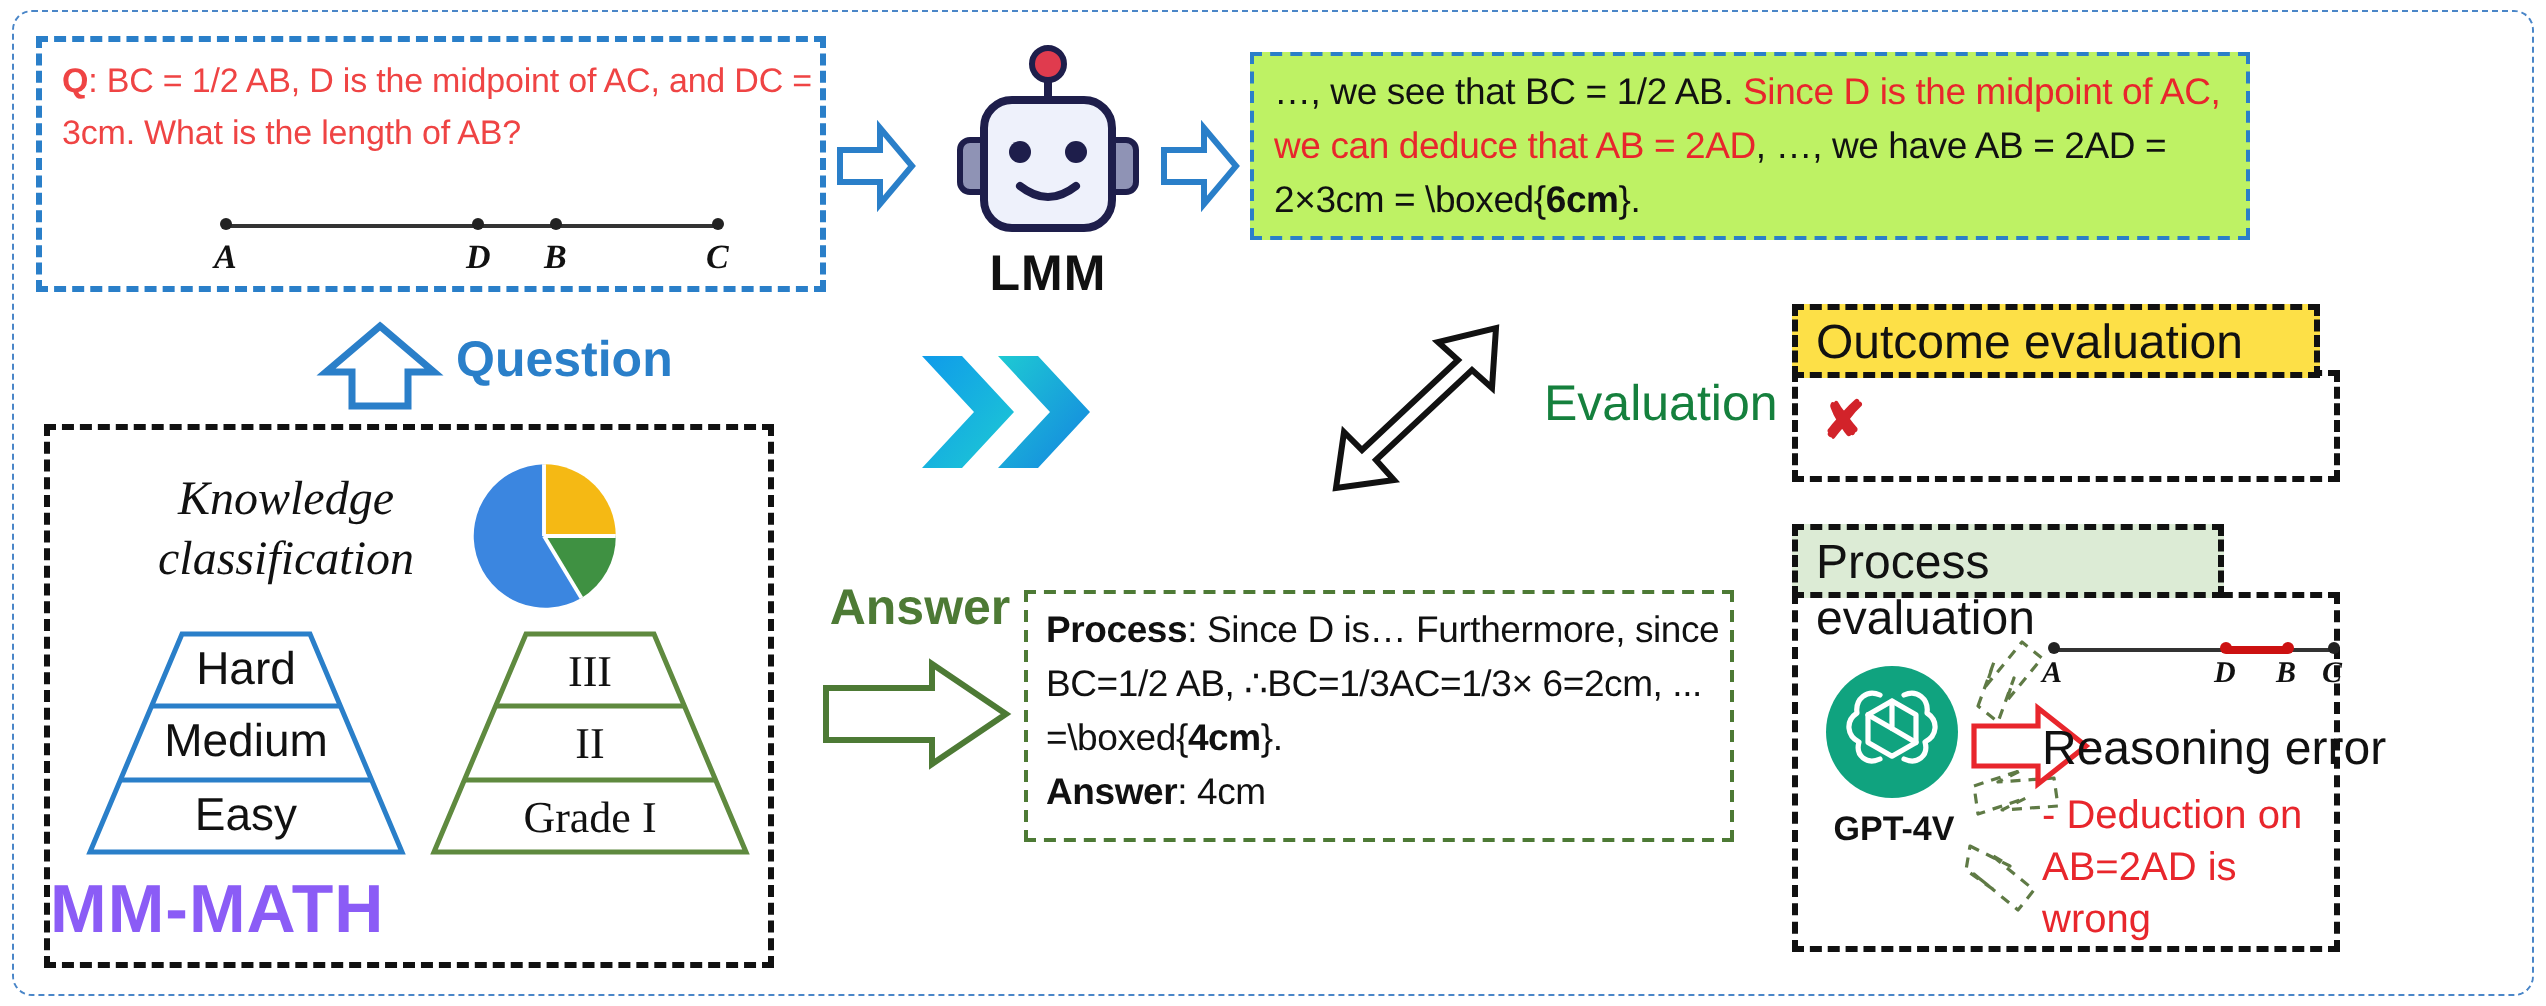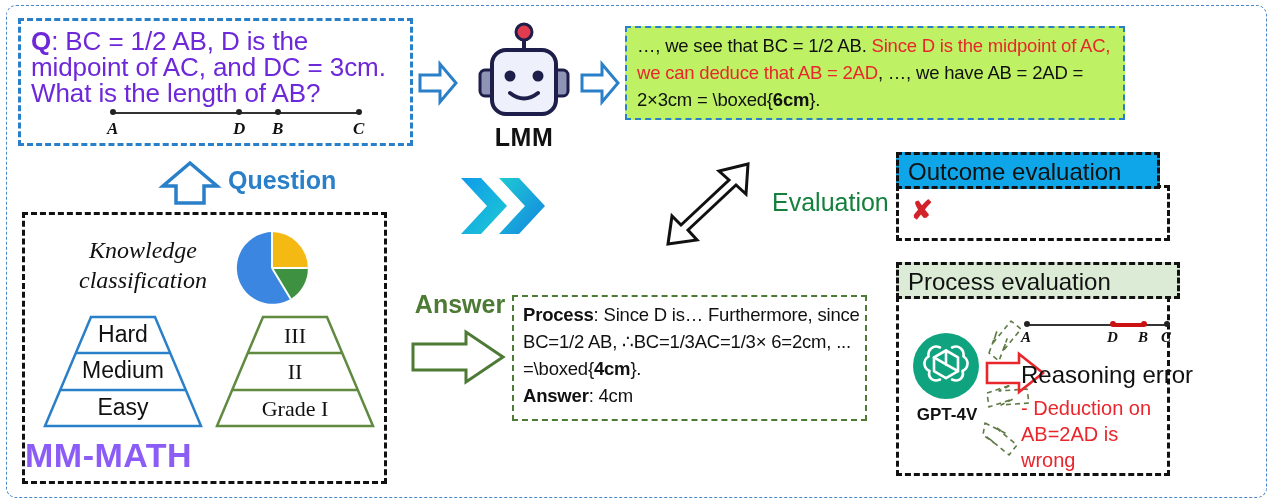--- a/index.html
+++ b/index.html
@@ -30,23 +30,23 @@
     position: absolute;
     left: 18px; top: 18px;
     width: 395px; height: 128px;
     border: 3px dashed #2a7fc9;
     background: #ffffff;
   }
   #question-text {
     position: absolute;
     left: 10px; top: 7px;
     width: 378px;
-    font-size: 26px;
+    font-size: 17px;
     line-height: 26px;
-    color: #6d28d9;
+    color: #ef4444;
     letter-spacing: -0.1px;
   }
   #question-text b { font-weight: bold; }
 
   
   .seg-wrap { position: absolute; }
   .seg-line {
     position: absolute;
     height: 2px; background: #333;
   }
@@ -214,21 +214,21 @@
     left: 896px; top: 185px;
     width: 274px; height: 56px;
     border: 3px dashed #111;
     background: #fff;
   }
   #outcome-header {
     position: absolute;
     left: 896px; top: 152px;
     width: 264px; height: 37px;
     border: 3px dashed #111;
-    background: #0ea5e9;
+    background: #fde047;
   }
   #outcome-header span {
     position: absolute;
     left: 9px; top: 3px;
     font-size: 24px;
     color: #111;
   }
   #outcome-body {
     position: absolute;
     left: 12px; top: 9px;
@@ -242,21 +242,21 @@
     color: #d2232a;
     font-size: 26px;
     font-weight: bold;
     line-height: 1;
   }
 
   
   #process-eval-header {
     position: absolute;
     left: 896px; top: 262px;
-    width: 284px; height: 37px;
+    width: 216px; height: 37px;
     border: 3px dashed #111;
     background: #dcebd5;
     z-index: 3;
   }
   #process-eval-header span {
     position: absolute;
     left: 9px; top: 3px;
     font-size: 24px;
     color: #111;
   }

